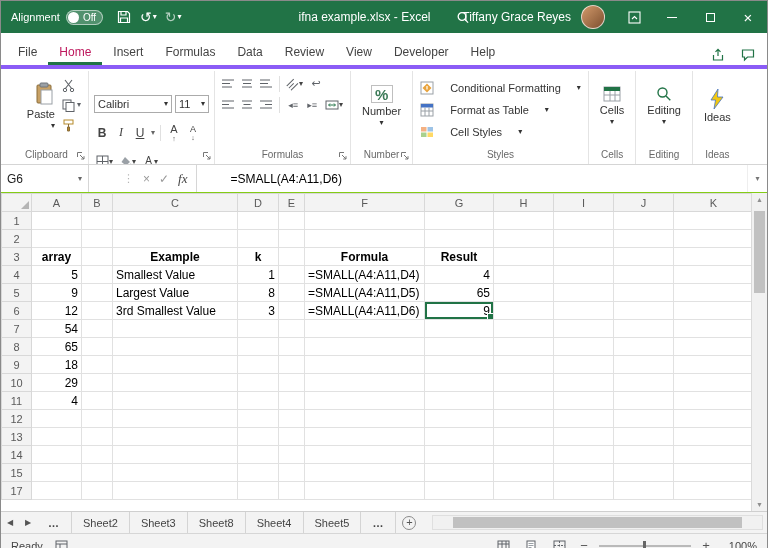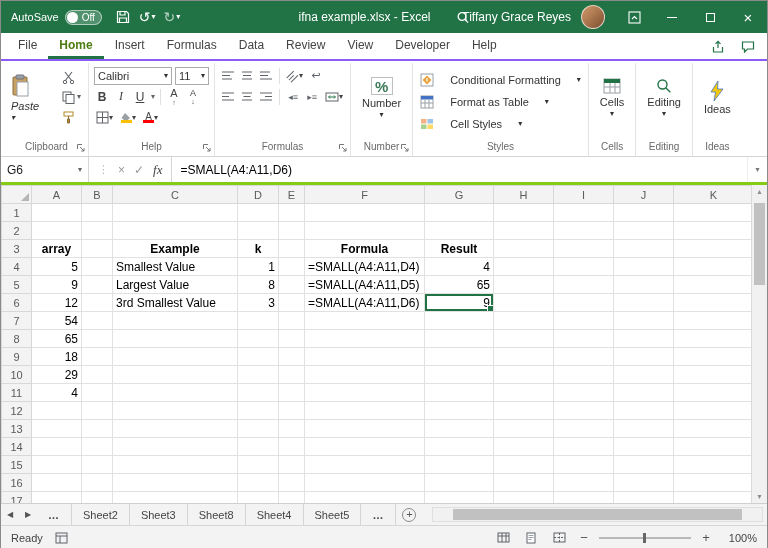--- a/index.html
+++ b/index.html
@@ -20,51 +20,51 @@
   .doc-title { font-size:12px; }
   .tright { margin-left:auto; display:flex; align-items:center; height:32px; }
   .user-name { font-size:12px; margin-right:10px; }
   .avatar { width:24px; height:24px; border-radius:50%; background:linear-gradient(135deg,#d29a6b,#7d4f2f); border:1px solid rgba(255,255,255,.7); margin-right:10px; }
   .wbtn { width:38px; height:32px; display:flex; align-items:center; justify-content:center; }
   .min-glyph { width:10px; border-top:1px solid #fff; display:inline-block; }
   .max-glyph { width:9px; height:9px; border:1px solid #fff; display:inline-block; }
   .close-glyph { font-size:15px; line-height:1; }
 
   
-  .tabrow { height:28px; flex:0 0 28px; background:#fff; display:flex; align-items:stretch; padding-left:6px; position:relative; border-bottom:2px solid #8b5cf6; }
+  .tabrow { height:28px; flex:0 0 28px; background:#fff; display:flex; align-items:stretch; padding-left:6px; position:relative; border-bottom:4px solid #8b5cf6;margin-top:8px; }
   .rtabs { display:flex; }
   .rtab { padding:0 11px; display:flex; align-items:center; font-size:12px; color:#444; border-bottom:3px solid transparent; }
-  .rtab.active { color:#4d7c0f; font-weight:700; border-bottom-color:#217346; }
+  .rtab.active { color:#be185d; font-weight:400; border-bottom-color:#217346; }
   .tabrow-icons { position:absolute; right:12px; top:0; height:28px; display:flex; align-items:center; gap:16px; }
 
   
   .ribbon { height:96px; flex:0 0 96px; background:#fff; border-bottom:1px solid #d5d5d5; display:flex; align-items:stretch; padding:2px 4px 0 4px; overflow:hidden; }
   .group { display:flex; flex-direction:column; border-right:1px solid #e4e4e4; padding:2px 5px 0 5px; position:relative; }
   .gbody { flex:1; display:flex; align-items:flex-start; gap:4px; }
   .glabel { height:17px; font-size:10px; color:#696969; text-align:center; padding-top:2px; }
   .launcher { position:absolute; right:3px; bottom:4px; }
-  .paste-btn { width:46px; height:66px; display:flex; flex-direction:column; align-items:flex-start; justify-content:center; gap:2px; font-size:11px; color:#333; border:1px solid transparent;font-style:italic; }
+  .paste-btn { width:46px; height:66px; display:flex; flex-direction:column; align-items:flex-end; justify-content:center; gap:2px; font-size:11px; color:#333; border:1px solid transparent; }
   .mini-col { display:flex; flex-direction:column; gap:2px; padding-top:3px; }
   .mini { height:18px; display:flex; align-items:center; gap:2px; padding:0 2px; color:#5f6368; }
   .frow { display:flex; align-items:center; gap:3px; height:21px; }
   .combo { border:1px solid #ababab; height:18px; display:flex; align-items:center; justify-content:space-between; padding:0 3px; font-size:11px; background:#fff; color:#333; }
   .w76 { width:78px; } .w34 { width:34px; }
   .tbt { min-width:16px; height:17px; display:flex; align-items:center; justify-content:center; font-size:12px; color:#444; padding:0 2px; }
   .bold-b { font-weight:700; }
   .ital-i { font-style:italic; font-family:"Liberation Serif",serif; }
   .und-u { text-decoration:underline; }
   .colorbar { display:inline-block; width:11px; height:3px; margin-top:-2px; }
   .acol { display:flex; flex-direction:column; align-items:center; line-height:1; font-size:11px; color:#444; }
   .vsep { width:1px; height:16px; background:#e0e0e0; margin:0 2px; }
   .bigbtn { display:flex; flex-direction:column; align-items:center; justify-content:center; gap:2px; font-size:11px; color:#333; padding:2px 6px; height:66px; }
   .numicon { font-size:15px; font-weight:700; color:#3b7a57; border:1px solid #bfbfbf; width:22px; height:18px; display:flex; align-items:center; justify-content:center; background:#fff; }
   .srow { display:flex; align-items:center; gap:16px; height:22px; font-size:11px; color:#333; white-space:nowrap; padding:0 2px; }
 
   
-  .fbar { height:28px; flex:0 0 28px; background:#fff; border-bottom:3px solid #84cc16; display:flex; align-items:stretch; }
+  .fbar { height:28px; flex:0 0 28px; background:#fff; border-bottom:1px solid #84cc16; display:flex; align-items:stretch;gap:25px; }
   .namebox { width:88px; border-right:1px solid #d6d6d6; display:flex; align-items:center; justify-content:space-between; padding:0 6px; font-size:12px; }
   .namebox .chev { color:#666; }
   .fops { display:flex; align-items:center; gap:9px; padding:0 9px; border-right:1px solid #d6d6d6; }
   .fop-x, .fop-check { color:#9a9a9a; font-size:12px; }
   .fop-dots { color:#b5b5b5; font-size:11px; }
   .fop-fx { font-style:italic; font-family:"Liberation Serif",serif; font-size:13px; color:#444; }
   .fformula { flex:1; display:flex; align-items:center; padding:0 8px; font-size:12px; color:#000; }
   .fexpand { width:20px; display:flex; align-items:center; justify-content:center; color:#777; font-size:8px; border-left:1px solid #eee; }
 
   
@@ -107,21 +107,21 @@
   .zoomval { width:36px; text-align:right; }
   svg { display:block; }
 </style>
 </head>
 <body>
 
 <div class="app">
 
   <div class="titlebar">
     <div class="autosave">
-      <span>AutoSave</span>
+      <span>Alignment</span>
       <span class="pill">
         <span class="knob"></span>
         <span class="pill-label">Off</span>
       </span>
     </div>
     <div class="qat">
       <span class="tbtn">
         <svg width="14" height="14" viewBox="0 0 14 14">
             <path d="M1.5 1.5h9l2 2v9h-11z" fill="none" stroke="#fff" stroke-width="1.2"></path>
             <path d="M4 1.5v3.5h5V1.5M3.5 12.5V8h7v4.5" fill="none" stroke="#fff" stroke-width="1.2"></path>
@@ -230,21 +230,21 @@
         </div>
       </div>
       <div class="glabel"><span>Clipboard</span></div>
       <svg class="launcher" width="8" height="8" viewBox="0 0 8 8">
           <path d="M0.5 0.5H5M0.5 0.5V5" stroke="#777" fill="none"></path>
           <path d="M3 3l4 4M7 4.2V7H4.2" stroke="#777" fill="none"></path>
         </svg>
     </div>
 
     <div class="group">
-      <div class="gbody" style="flex-direction:column; gap:0;">
+      <div class="gbody" style="flex-direction:column; gap:8px;margin-top:20px;">
         <div class="frow">
           <span class="combo w76">
               <span>Calibri</span>
               <span class="chev">▾</span>
             </span>
           <span class="combo w34">
               <span>11</span>
               <span class="chev">▾</span>
             </span>
         </div>
@@ -707,34 +707,20 @@
             <td class="cell"></td>
             <td class="cell"></td>
             <td class="cell"></td>
             <td class="cell"></td>
             <td class="cell"></td>
             <td class="cell"></td>
             <td class="cell"></td>
             <td class="cell"></td>
           </tr>
           <tr>
-            <th class="rh">16</th>
-            <td class="cell"></td>
-            <td class="cell"></td>
-            <td class="cell"></td>
-            <td class="cell"></td>
-            <td class="cell"></td>
-            <td class="cell"></td>
-            <td class="cell"></td>
-            <td class="cell"></td>
-            <td class="cell"></td>
-            <td class="cell"></td>
-            <td class="cell"></td>
-          </tr>
-          <tr>
             <th class="rh">17</th>
             <td class="cell"></td>
             <td class="cell"></td>
             <td class="cell"></td>
             <td class="cell"></td>
             <td class="cell"></td>
             <td class="cell"></td>
             <td class="cell"></td>
             <td class="cell"></td>
             <td class="cell"></td>

